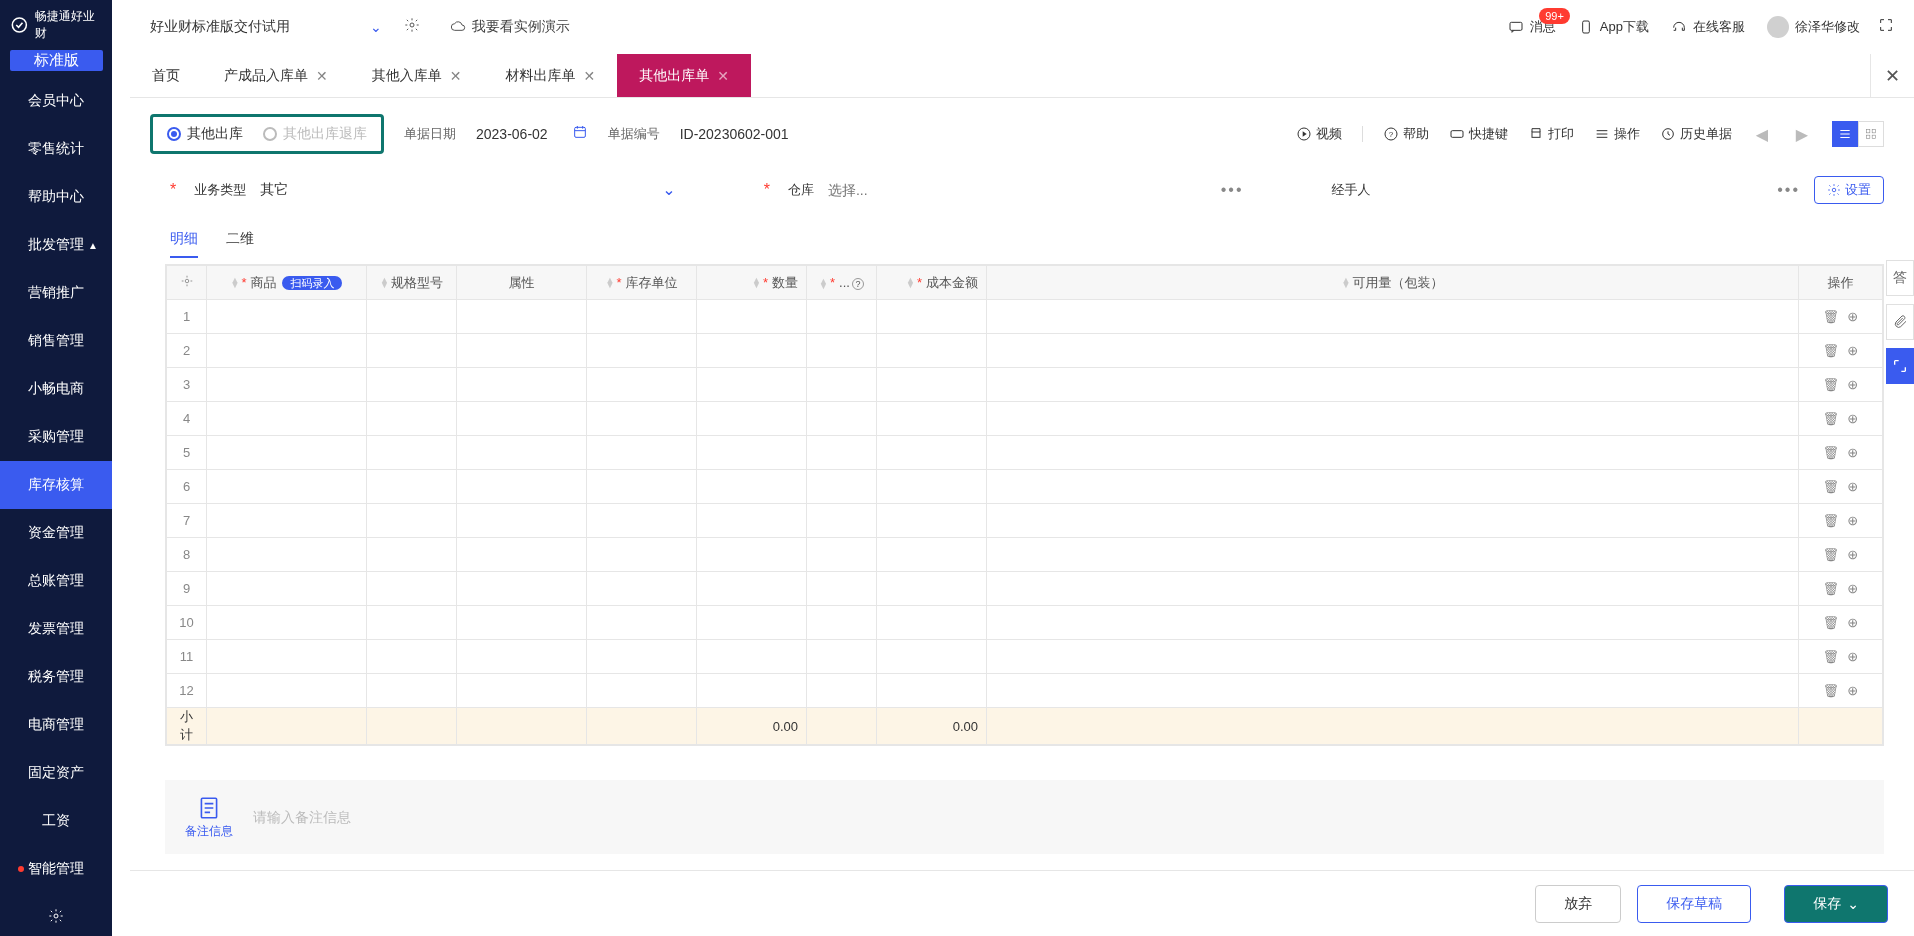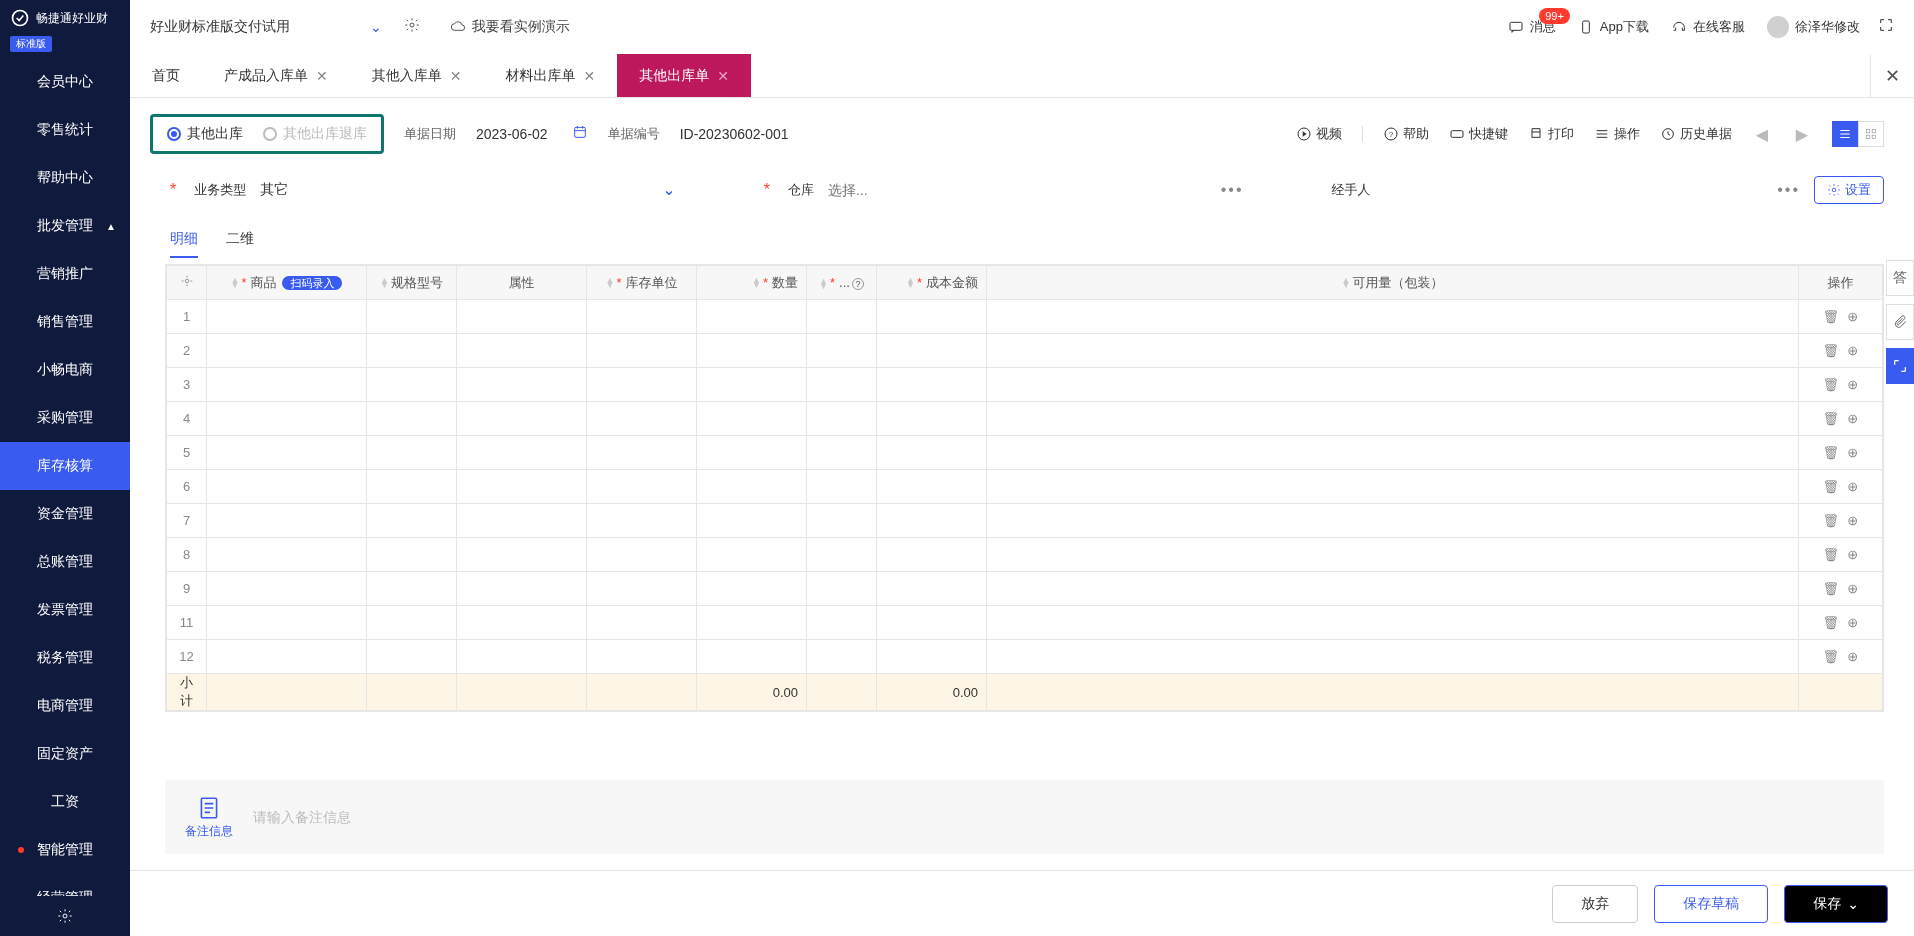--- a/index.html
+++ b/index.html
@@ -1,23 +1,23 @@
 <!DOCTYPE html>
 <html><head>
 <meta charset="utf-8">
 <style>
 * { margin:0; padding:0; box-sizing:border-box; font-family:"Microsoft YaHei","PingFang SC",sans-serif; }
 body { background:#fff; overflow:hidden; width:1914px; height:936px; position:relative; }
 
 
-.sidebar { position:absolute; left:0; top:0; width:130px; height:936px; background:#0f1a3d; color:#fff; display:flex; flex-direction:column; }
+.sidebar { position:absolute; left:0; top:0; width:112px; height:936px; background:#0f1a3d; color:#fff; display:flex; flex-direction:column; }
 .logo-row { display:flex; align-items:center; padding:8px 10px; gap:6px; }
 .logo-icon { width:20px; height:20px; }
 .logo-text { font-size:12px; }
-.version-tag { background:#3a5bef; font-size:10px; padding:1px 6px; margin:0 4px 6px 10px; width:fit-content; border-radius:2px; }
+.version-tag { background:#3a5bef; font-size:15px; padding:1px 24px; margin:0 4px 6px 10px; width:fit-content; border-radius:2px; }
 .nav-items { flex:1; overflow-y:auto; }
 .nav-item { height:48px; display:flex; align-items:center; justify-content:center; font-size:14px; cursor:pointer; position:relative; }
 .nav-item.active { background:#3a5bef; }
 .nav-item .dot { position:absolute; left:18px; width:6px; height:6px; border-radius:50%; background:#ff3b30; }
 .nav-item .caret { position:absolute; right:14px; font-size:10px; }
 .gear-row { height:40px; display:flex; align-items:center; justify-content:center; }
 
 
 .topbar { position:absolute; left:130px; top:0; right:0; height:54px; display:flex; align-items:center; padding:0 20px; }
 .app-title { font-size:14px; color:#333; }
@@ -93,21 +93,21 @@
 .remark-icon { text-align:center; color:#3a5bef; font-size:12px; }
 .remark-icon svg { display:block; margin:0 auto 2px auto; }
 .remark-input { flex:1; border:none; background:transparent; outline:none; font-size:14px; color:#333; }
 .remark-input::placeholder { color:#bbb; }
 
 
 .footer { position:absolute; left:130px; bottom:0; right:0; height:66px; border-top:1px solid #e6e6e6; display:flex; align-items:center; justify-content:flex-end; padding:0 26px; gap:16px; background:#fff; }
 .btn { height:38px; padding:0 28px; border-radius:4px; font-size:14px; cursor:pointer; display:flex; align-items:center; gap:6px; }
 .btn-ghost { border:1px solid #ccc; background:#fff; color:#333; }
 .btn-outline { border:1px solid #3a5bef; background:#fff; color:#3a5bef; }
-.btn-primary { border:1px solid #3a5bef; background:#000000; color:#fff; }
+.btn-primary { border:1px solid #3a5bef; background:#0f766e; color:#fff;margin-left:17px; }
 
 
 .rightrail { position:absolute; right:0; top:260px; width:28px; display:flex; flex-direction:column; gap:8px; }
 .rr-item { width:28px; height:36px; display:flex; align-items:center; justify-content:center; border:1px solid #e0e0e0; background:#fff; cursor:pointer; color:#666; font-size:14px; }
 .rr-item.active { background:#3a5bef; border-color:#3a5bef; color:#fff; }
 
 .icon { width:16px; height:16px; display:inline-block; }
 </style>
 </head>
 <body>
@@ -495,20 +495,32 @@
           <td></td>
           <td></td>
           <td></td>
           <td></td>
           <td></td>
           <td></td>
           <td></td>
           <td class="row-ops"><span>🗑</span><span>⊕</span></td>
         </tr>
         <tr>
+          <td class="rownum">10</td>
+          <td></td>
+          <td></td>
+          <td></td>
+          <td></td>
+          <td></td>
+          <td></td>
+          <td></td>
+          <td></td>
+          <td class="row-ops"><span>🗑</span><span>⊕</span></td>
+        </tr>
+        <tr>
           <td class="rownum">11</td>
           <td></td>
           <td></td>
           <td></td>
           <td></td>
           <td></td>
           <td></td>
           <td></td>
           <td></td>
           <td class="row-ops"><span>🗑</span><span>⊕</span></td>

